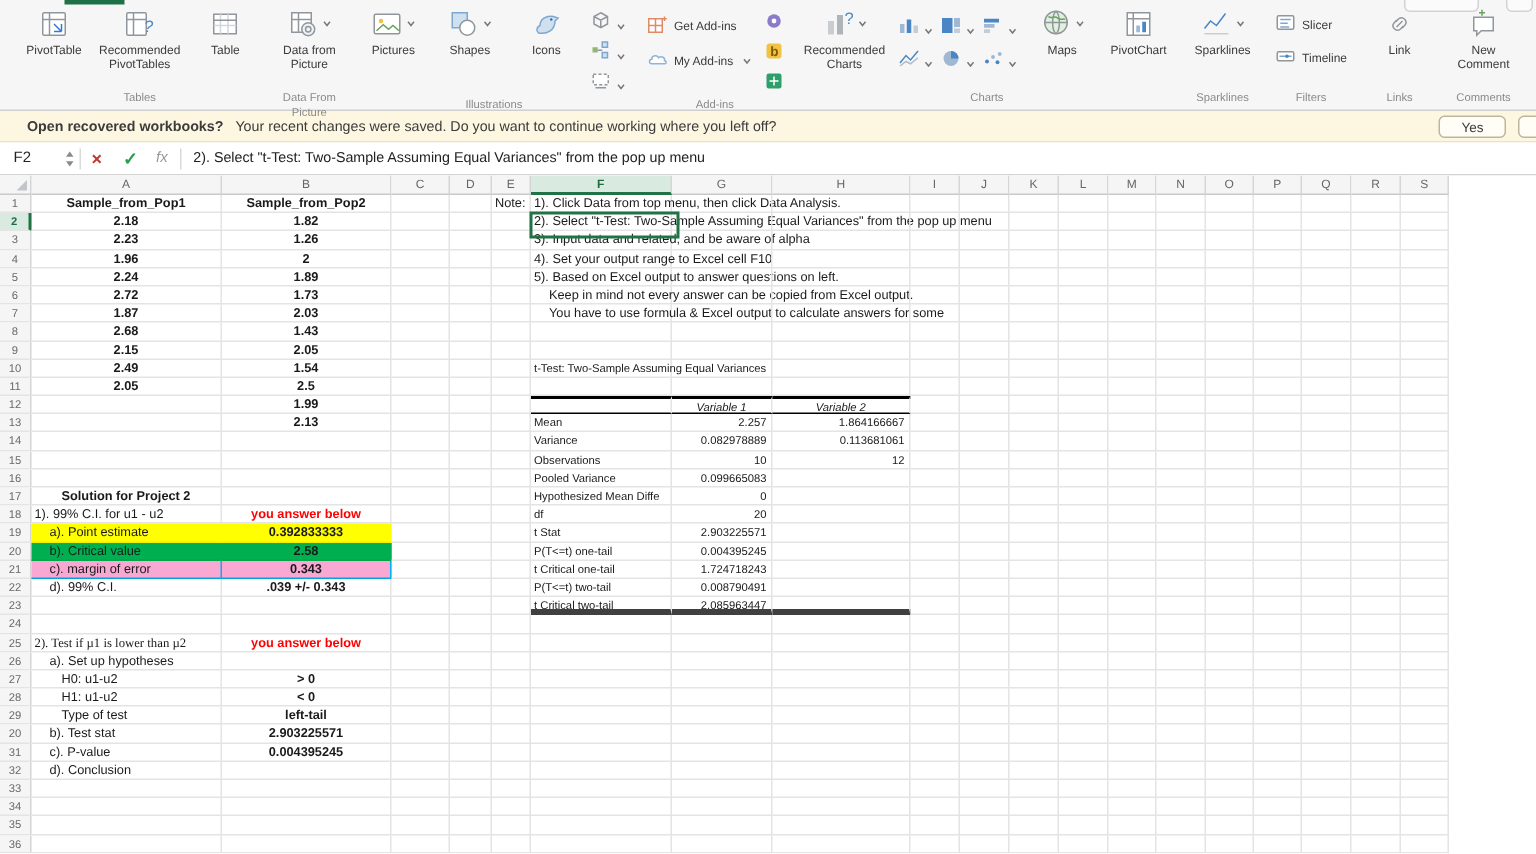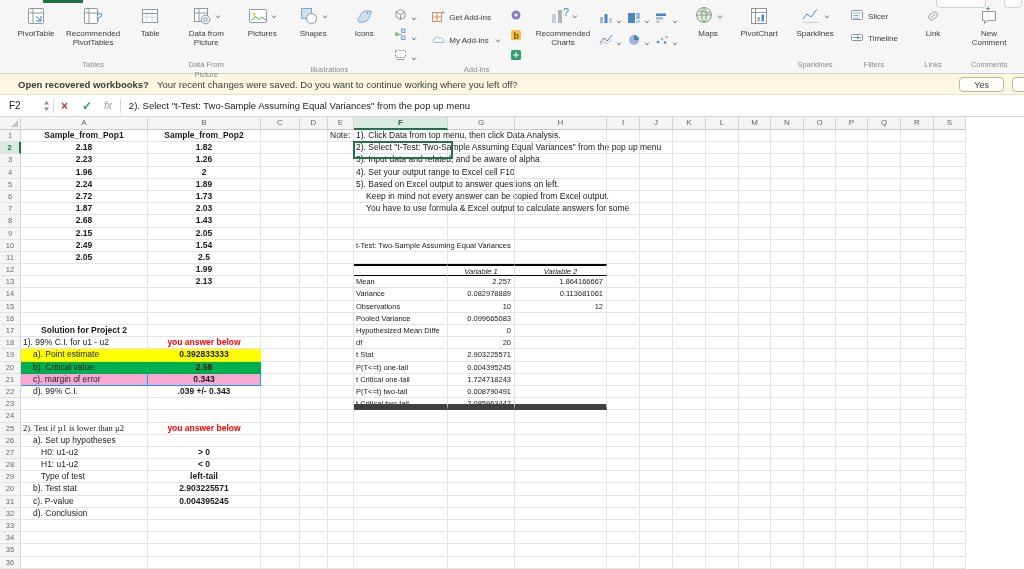--- a/index.html
+++ b/index.html
@@ -54,21 +54,21 @@
   .b{font-weight:bold;} .c{text-align:center;} .r{text-align:right;padding-right:3px;}
   .i{font-style:italic;} .sm{font-size:7.5px;}
   .red{color:#ff0000;font-weight:bold;}
   .bgy{background:#ffff00;border-right-color:#ffff00;border-bottom-color:#f0f000;}
   .bgg{background:#00b050;border-right-color:#00b050;border-bottom-color:#00a64a;}
   .bgb{background:#f9a8d4;border-right-color:#00b0f0;border-bottom-color:#00a5e0;}
   .ind1{padding-left:12px;} .ind2{padding-left:20px;}
   .ovf{overflow:visible;}
   .btk{border-top:2px solid #000;}
   .bbn{border-bottom:1px solid #000;}
-  .bbk{border-bottom:6px solid #404040;}
+  .bbk{border-bottom:4px solid #404040;}
   .active-cell{position:absolute;border:2px solid #217346;pointer-events:none;z-index:5;}
 </style>
 </head>
 <body>
 
 <div class="ribbon">
   <div class="tab-indicator"></div>
   <div class="stub-a"></div>
   <div class="stub-b"></div>
   <div class="rgroups">
@@ -341,20 +341,21 @@
               <svg width="22" height="22">
                 <rect x="3.5" y="3.5" width="15" height="15" fill="#fff" stroke="#90969c"></rect>
                 <path d="M3.5 7.5h15M7.5 3.5v15" stroke="#90969c" fill="none"></path>
                 <rect x="9.5" y="12" width="2.5" height="4.5" fill="#9fb8d4"></rect>
                 <rect x="13.5" y="9.5" width="2.5" height="7" fill="#4a86c5"></rect>
               </svg>
             </span>
             <span class="rlbl">PivotChart</span>
           </div>
         </div>
+        <div class="rglabel">Charts</div>
       </div>
       <div class="rdiv"></div>
       <div class="rgroup">
         <div class="ritems">
           <div class="ritem-lg">
             <span class="ric">
               <svg width="22" height="22">
                 <path d="M3 14l4-5 4 3 6-8" fill="none" stroke="#4a86c5"></path>
                 <path d="M3 17.5h16" stroke="#c9cdd1"></path>
               </svg>

